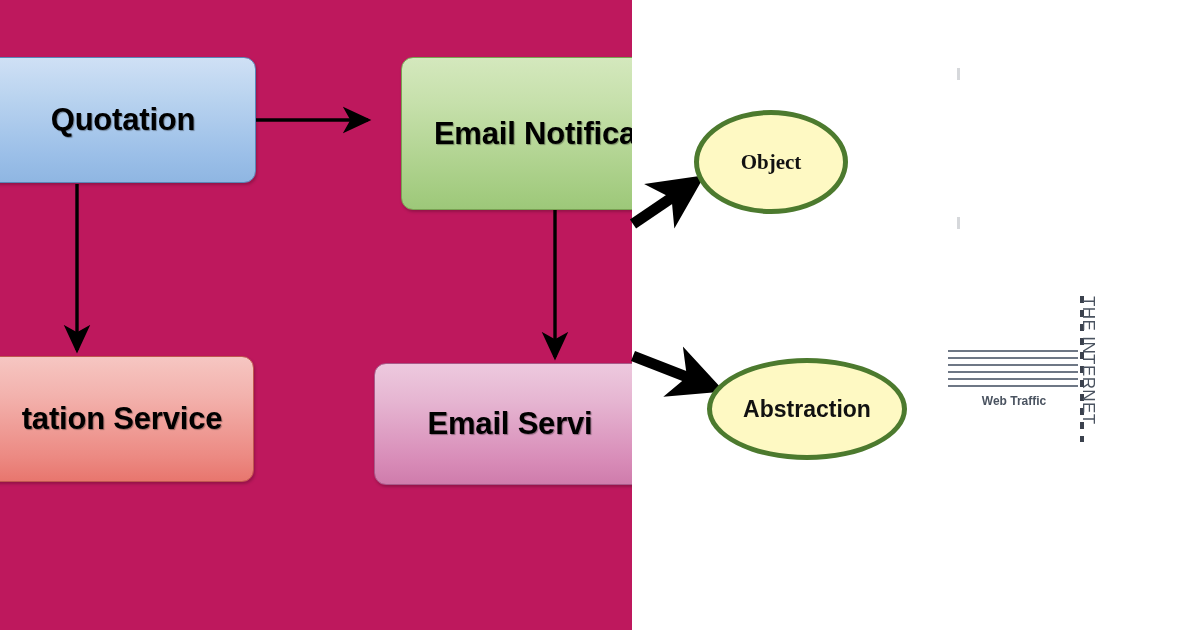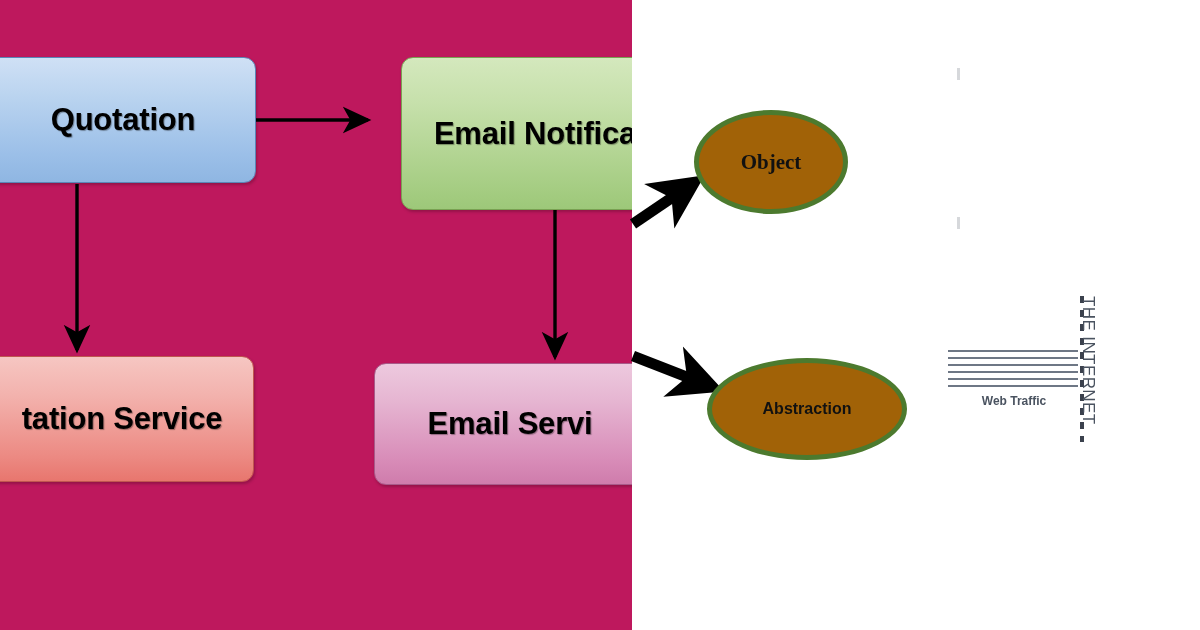--- a/index.html
+++ b/index.html
@@ -115,21 +115,21 @@
     top: 0;
     width: 1200px;
     height: 630px;
     pointer-events: none;
   }
 
   .ellipse-node {
     position: absolute;
     border: 5px solid #4c7a2e;
     border-radius: 50%;
-    background: #a16207;
+    background: #fef9c3;
     display: flex;
     align-items: center;
     justify-content: center;
     box-sizing: border-box;
   }
   .ellipse-node .ellipse-label {
     font-size: 19px;
     font-weight: bold;
     color: #111111;
     white-space: nowrap;
@@ -147,21 +147,21 @@
   }
 
   #ellipse-abstraction {
     left: 707px;
     top: 358px;
     width: 200px;
     height: 102px;
   }
   #ellipse-abstraction .ellipse-label {
     font-family: "Liberation Sans", sans-serif;
-    font-size: 16px;
+    font-size: 23px;
   }
 
   
   #internet-glyph {
     position: absolute;
     left: 948px;
     top: 296px;
     width: 160px;
     height: 146px;
   }

